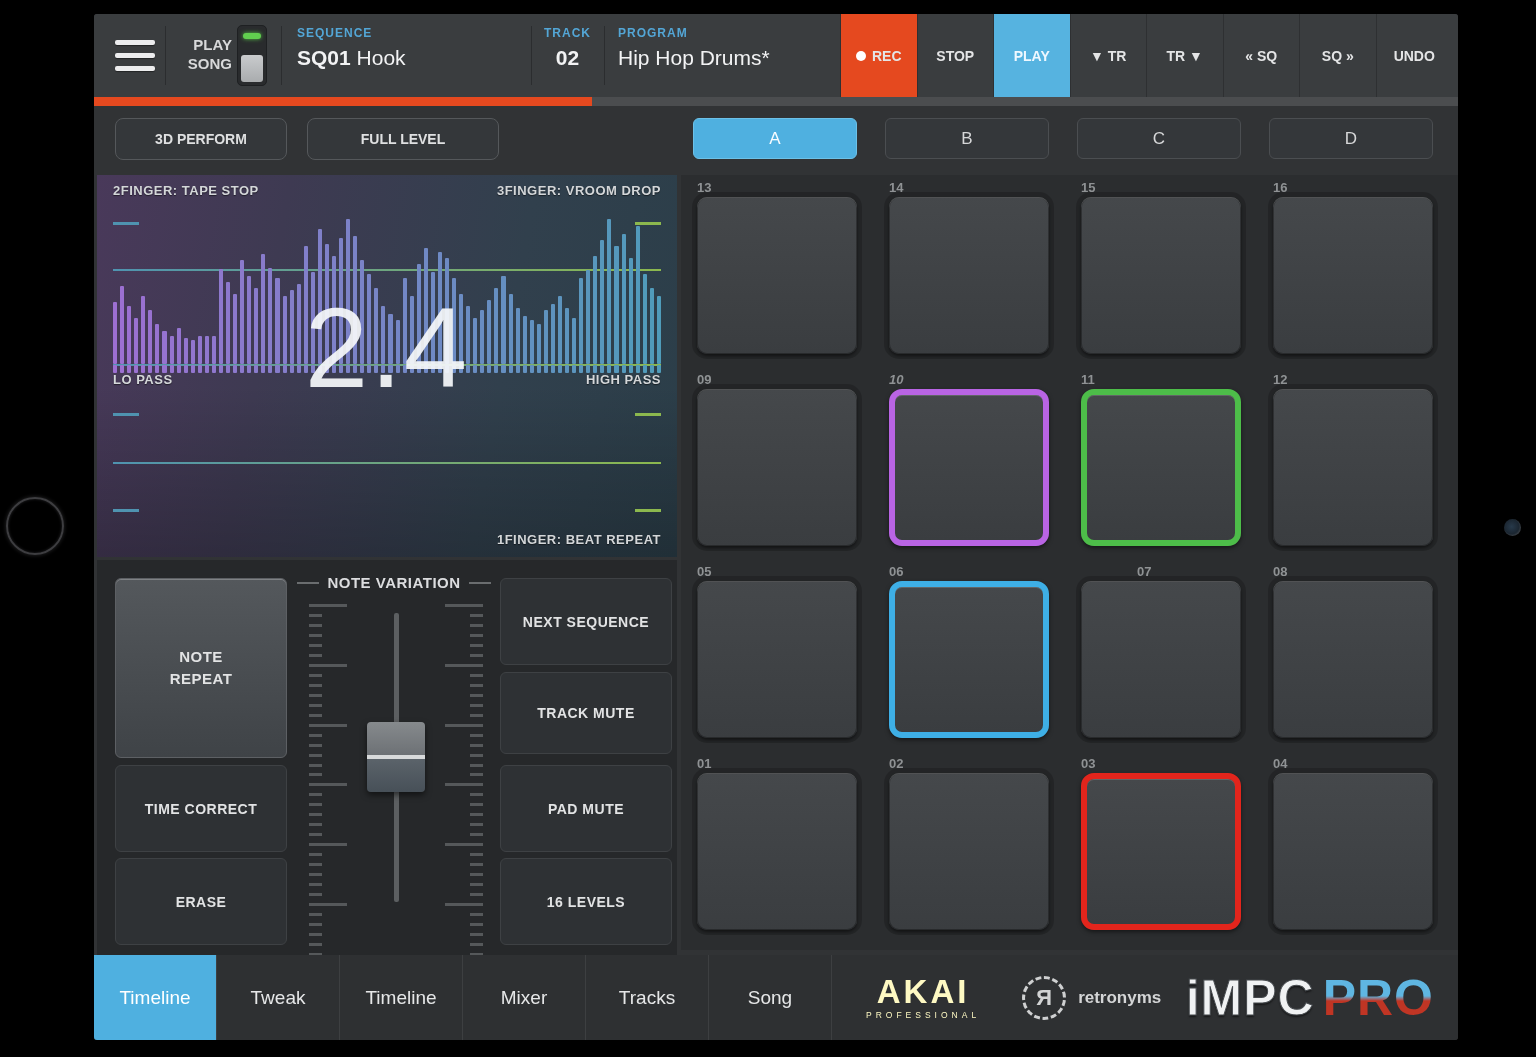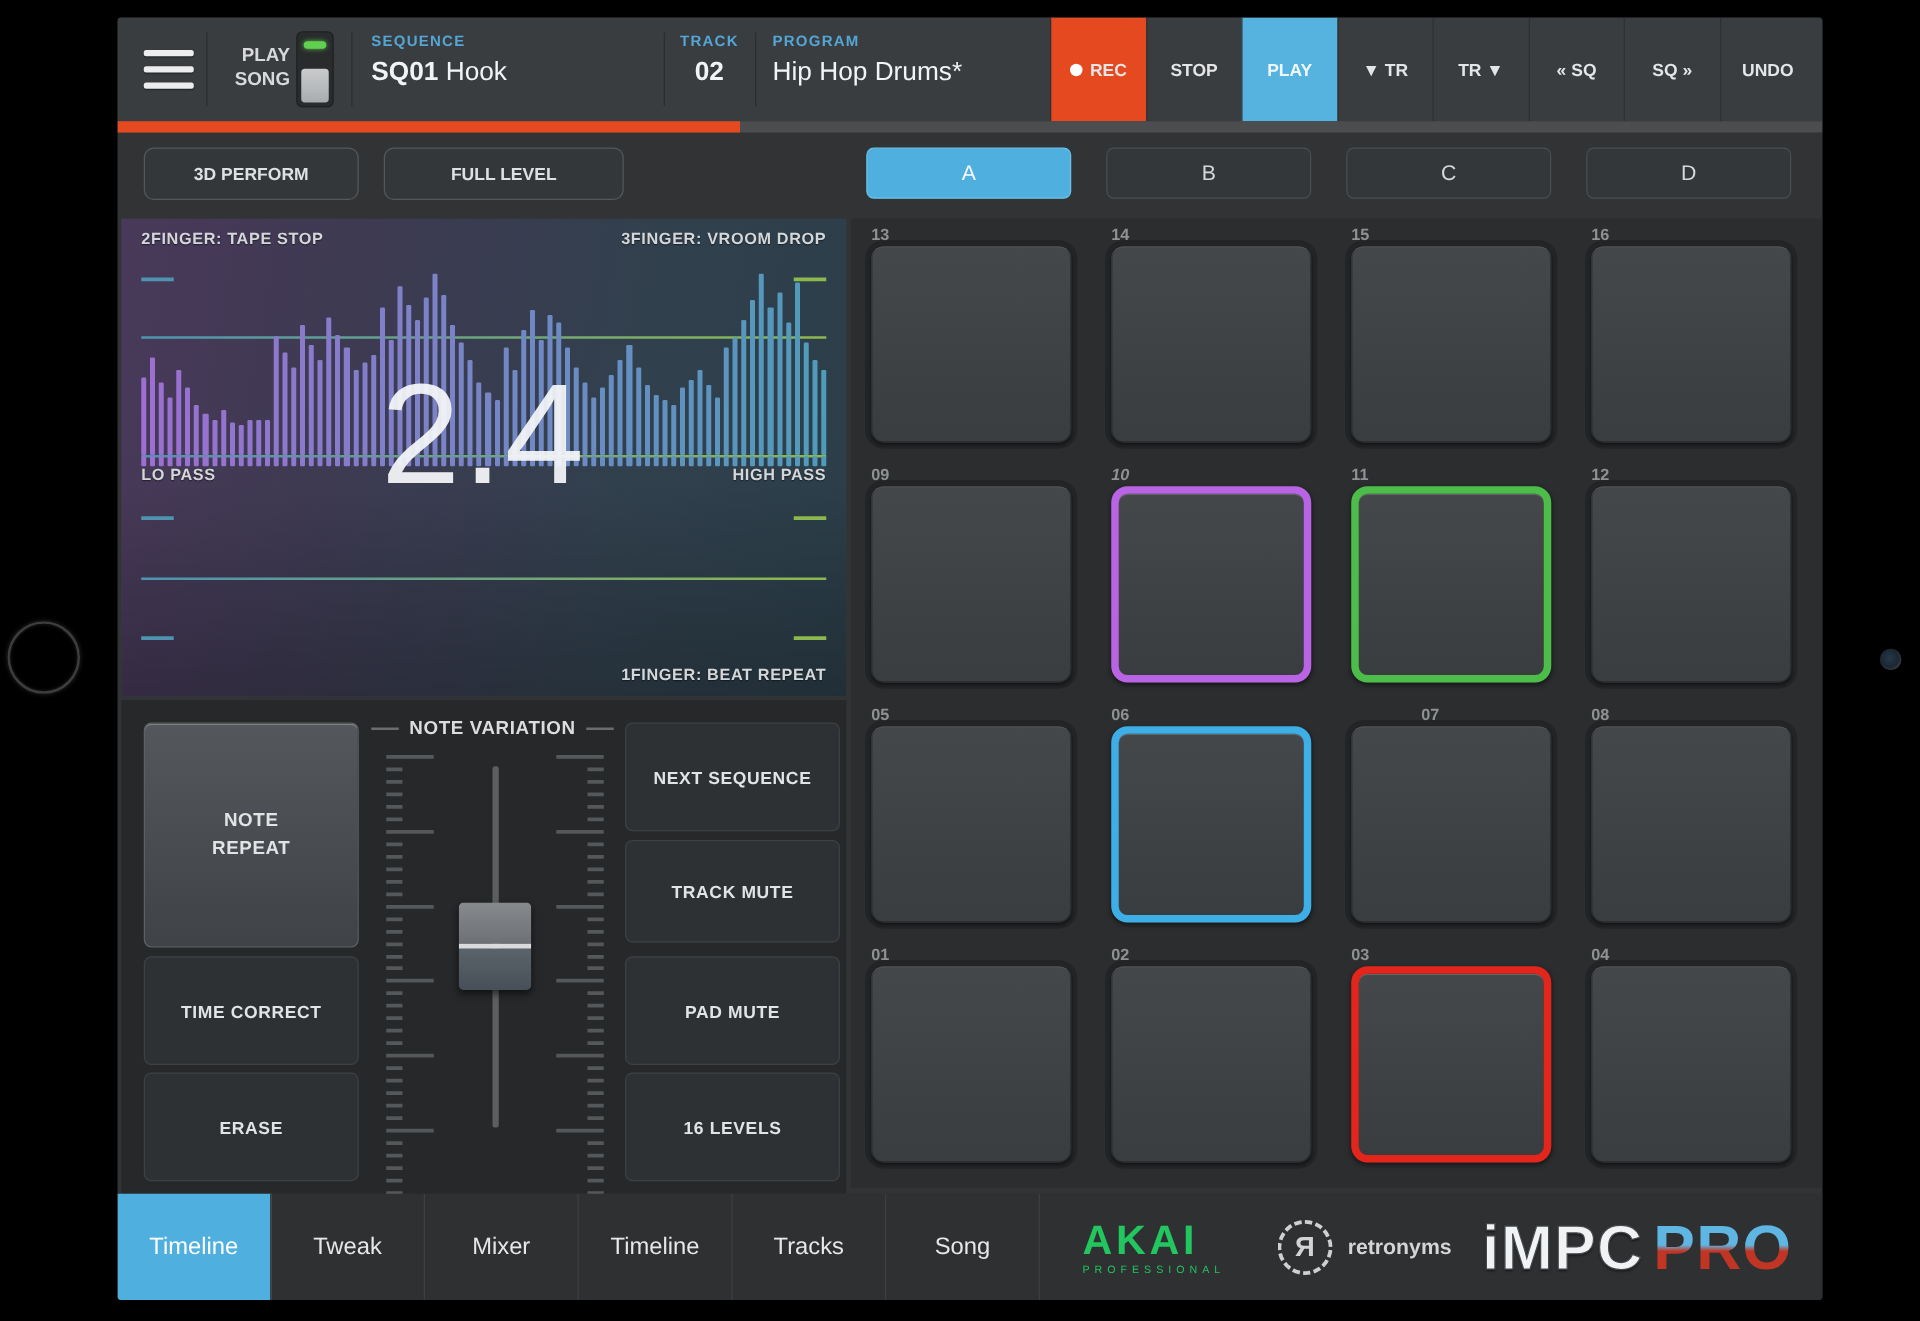--- a/index.html
+++ b/index.html
@@ -83,21 +83,21 @@
     background:linear-gradient(#45484b,#3a3d40);
     box-shadow:inset 0 1px 0 rgba(255,255,255,.16), inset 0 0 0 1px rgba(0,0,0,.3), 0 0 0 5px rgba(0,0,0,.18), 0 2px 3px rgba(0,0,0,.45);}
   .pad.hl{border:6px solid;border-radius:13px;box-shadow:inset 0 1px 0 rgba(255,255,255,.16), 0 2px 4px rgba(0,0,0,.5);}
 
   
   .bottombar{position:absolute;left:0;top:941px;width:1364px;height:85px;background:#2e3032;display:flex;align-items:stretch;}
   .tab{width:123px;display:flex;align-items:center;justify-content:center;font-size:19px;color:#e6e7e8;
     border-right:1px solid #3d3f41;cursor:pointer;}
   .tab.active{background:#4fb0e0;color:#fff;}
   .logo-area{flex:1;display:flex;align-items:center;}
-  .akai{margin-left:34px;color:#22c55e;}
+  .akai{margin-left:34px;text-align:center;color:#fef9c3;}
   .akai .big{font-size:33px;font-weight:900;letter-spacing:3px;line-height:1;}
   .akai .sub{font-size:8.5px;font-weight:normal;letter-spacing:4px;margin-top:2px;}
   .retro{display:flex;align-items:center;margin-left:42px;}
   .retro-circle{width:44px;height:44px;border:3px dashed #cfd0d1;border-radius:50%;
     display:flex;align-items:center;justify-content:center;color:#d2d3d4;font-weight:900;font-size:22px;}
   .retro-circle span{transform:scaleX(-1);}
   .retro-text{margin-left:12px;font-size:17px;font-weight:bold;color:#d4d5d6;}
   .impc{margin-left:auto;margin-right:24px;display:flex;align-items:center;gap:8px;}
   .impc .impc-main{font-size:50px;font-weight:900;color:#f0f2f3;letter-spacing:1px;line-height:1;
     text-shadow:0 2px 2px rgba(0,0,0,.55);-webkit-text-stroke:1px #45494d;}
@@ -485,22 +485,22 @@
         <div class="pad" style="left: 208px; top: 598px;"></div>
         <div class="pad-num" style="left: 400px; top: 581px;">03</div>
         <div class="pad hl" style="left: 400px; top: 598px; border-color: rgb(227, 37, 28);"></div>
         <div class="pad-num" style="left: 592px; top: 581px;">04</div>
         <div class="pad" style="left: 592px; top: 598px;"></div>
       </div>
 
     <div class="bottombar">
       <div class="tab active">Timeline</div>
       <div class="tab">Tweak</div>
+      <div class="tab">Timeline</div>
       <div class="tab">Mixer</div>
-      <div class="tab">Timeline</div>
       <div class="tab">Tracks</div>
       <div class="tab">Song</div>
       <div class="logo-area">
         <div class="akai">
           <div class="big">AKAI</div>
           <div class="sub">PROFESSIONAL</div>
         </div>
         <div class="retro">
           <div class="retro-circle">
               <span>R</span>

